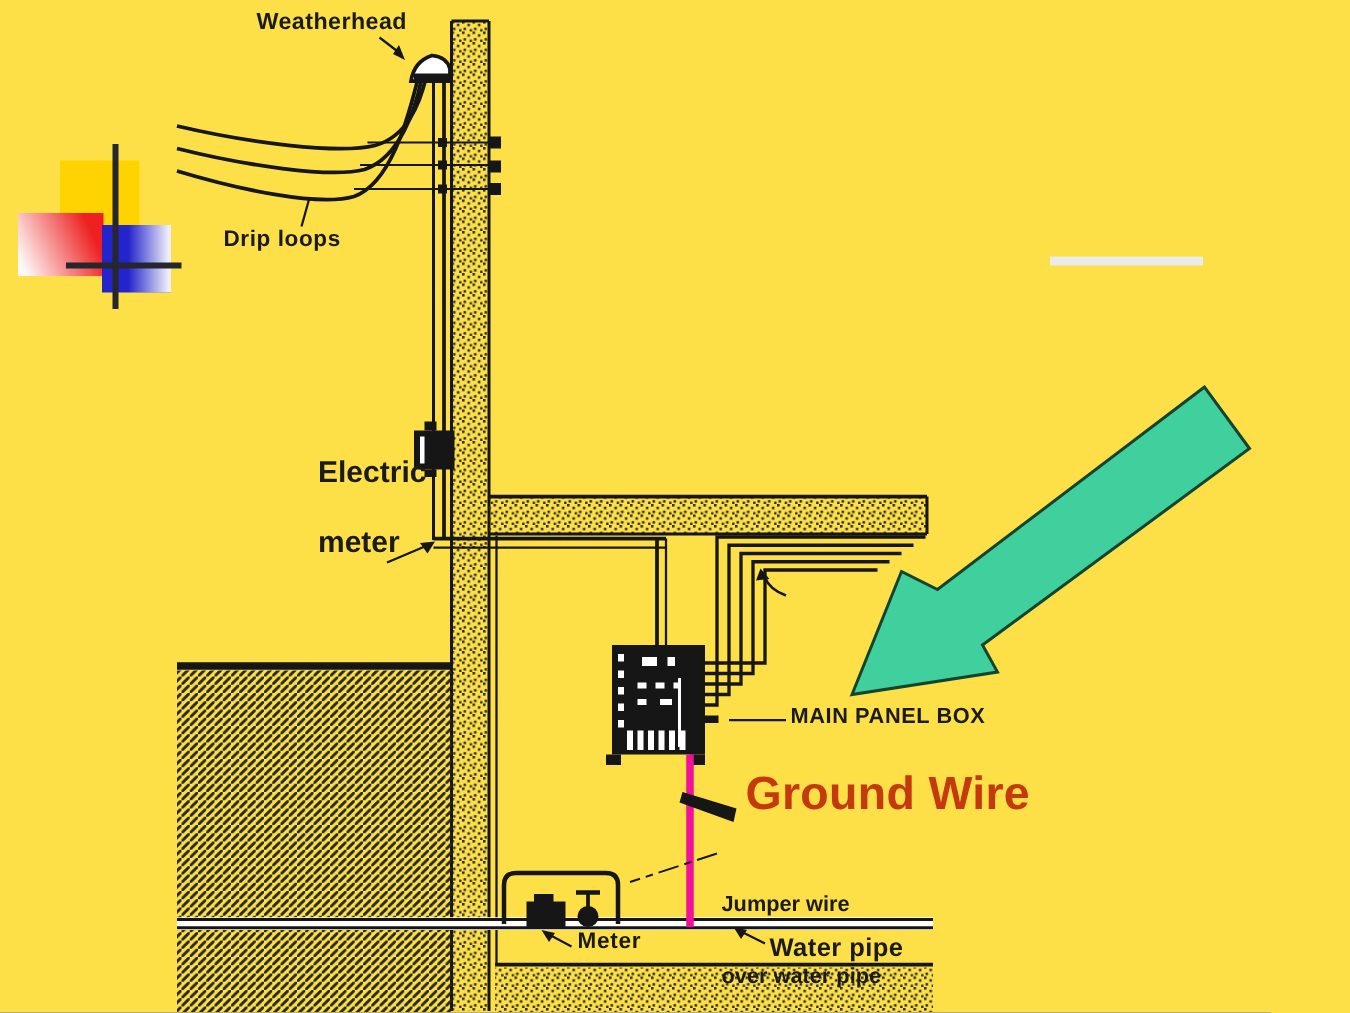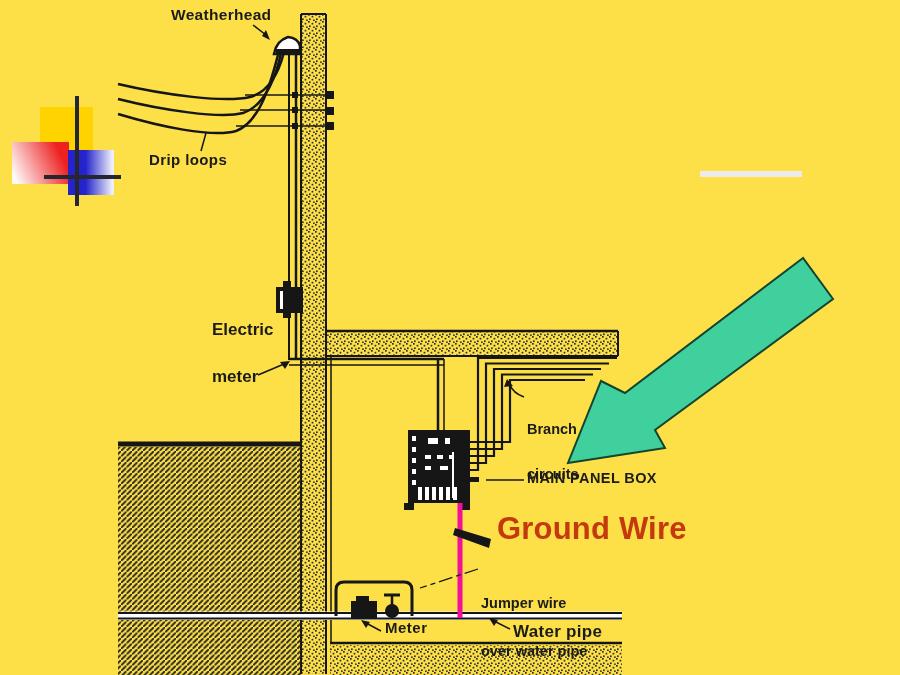--- a/index.html
+++ b/index.html
@@ -11,21 +11,21 @@
   
   .logo-sq{position:absolute;}
   .logo-red::after{content:"";position:absolute;inset:0;
       background:linear-gradient(245deg, rgba(255,255,255,0) 18%, rgba(255,255,255,0.97) 92%);}
   .logo-blue::after{content:"";position:absolute;inset:0;
       background:linear-gradient(90deg, rgba(255,255,255,0) 38%, rgba(255,255,255,0.92) 96%);}
   .logo-line{position:absolute;}
   
   .lbl-weatherhead{left:171px;top:7px;font-size:15.5px;letter-spacing:.3px;}
   .lbl-driploops{left:149px;top:152px;font-size:15px;letter-spacing:.4px;}
-  .lbl-emeter{left:212px;top:291px;font-size:17px;line-height:15.5px;}
+  .lbl-emeter{left:212px;top:277px;font-size:20px;line-height:15.5px;}
   .lbl-sec{left:130px;top:367px;font-size:14.5px;line-height:15.5px;}
   .lbl-branch{left:527px;top:392px;font-size:14.5px;line-height:15px;}
   .lbl-mainpanel{left:527px;top:471px;font-size:14.5px;letter-spacing:.4px;text-align:center;}
   .lbl-groundwire{left:497px;top:513px;font-size:31px;letter-spacing:.2px;}
   .lbl-jumper{left:481px;top:563px;font-size:14.5px;line-height:16px;}
   .lbl-meter{left:385px;top:620px;font-size:15px;letter-spacing:.5px;}
   .lbl-waterpipe{left:513px;top:623px;font-size:17px;letter-spacing:.3px;}
 </style>
 </head>
 <body>
@@ -222,24 +222,20 @@
   <div class="lbl lbl-weatherhead">Weatherhead</div>
 
   <div class="lbl lbl-driploops">Drip loops</div>
 
   <div class="lbl lbl-emeter">
     <span class="ln">Electric</span>
     <span class="ln">meter</span>
   </div>
 
 
-  <div class="lbl lbl-branch">
-    <span class="ln">Branch</span>
-    <span class="ln">circuits</span>
-  </div>
 
   <div class="lbl lbl-mainpanel">MAIN PANEL BOX</div>
 
   <div class="lbl lbl-groundwire" style="color: rgb(196, 58, 14);">Ground Wire</div>
 
   <div class="lbl lbl-jumper">
     <span class="ln">Jumper wire</span>
     <span class="ln">over water pipe</span>
   </div>
 

